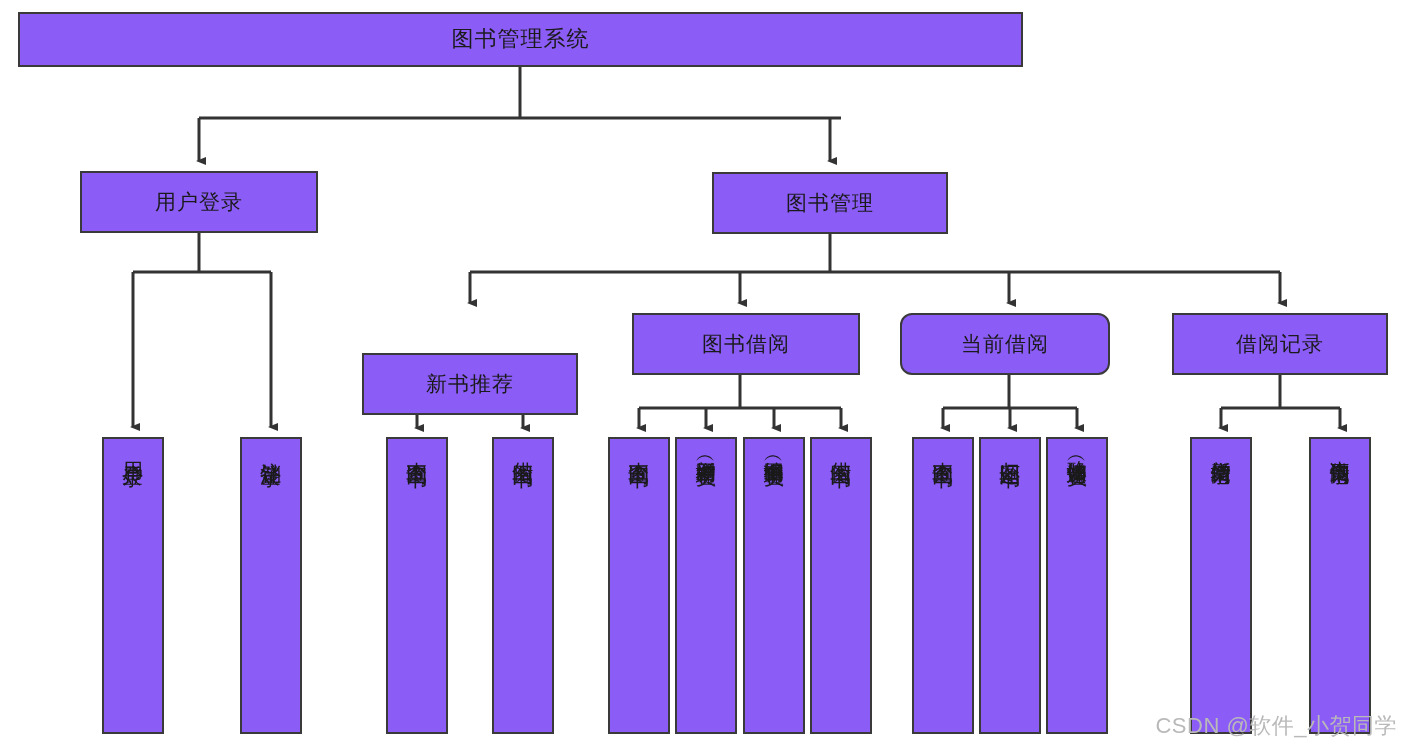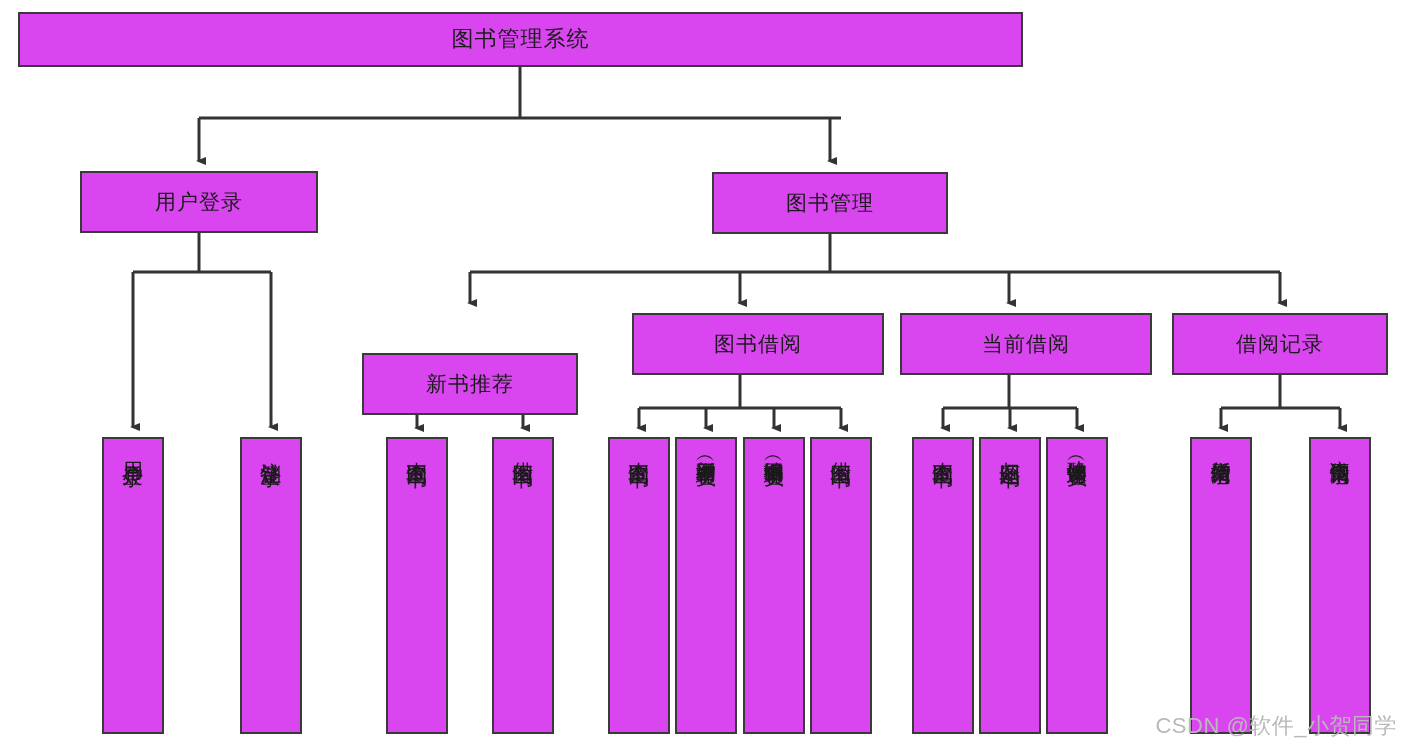--- a/index.html
+++ b/index.html
@@ -19,21 +19,21 @@
     position: absolute;
     left: 0;
     top: 0;
     width: 1405px;
     height: 747px;
   }
   .node {
     position: absolute;
     box-sizing: border-box;
     border: 2px solid #3a3a3a;
-    background: #d946ef;
+    background: #8b5cf6;
     display: flex;
     align-items: center;
     justify-content: center;
     color: #1a1a1a;
   }
   .node.horiz {
     font-size: 21px;
     line-height: 1.2;
     letter-spacing: 1px;
   }
@@ -133,25 +133,25 @@
   </div>
 
   <div class="node horiz" style="left:712px; top:172px; width:236px; height:62px;">
     <span>图书管理</span>
   </div>
 
   <div class="node horiz" style="left:362px; top:313px; width:216px; height:62px;margin-top:40px;">
     <span>新书推荐</span>
   </div>
 
-  <div class="node horiz" style="left:632px; top:313px; width:252px; height:62px;">
+  <div class="node horiz" style="left:632px; top:313px; width:228px; height:62px;">
     <span>图书借阅</span>
   </div>
 
-  <div class="node horiz" style="left:900px; top:313px; width:252px; height:62px;">
+  <div class="node horiz" style="left:900px; top:313px; width:210px; height:62px;border-radius:12px;">
     <span>当前借阅</span>
   </div>
 
   <div class="node horiz" style="left:1172px; top:313px; width:216px; height:62px;">
     <span>借阅记录</span>
   </div>
 
   <div class="node leaf" style="left:102px; top:437px; width:62px; height:297px;">
     <span class="vtext">用户登录</span>
   </div>

